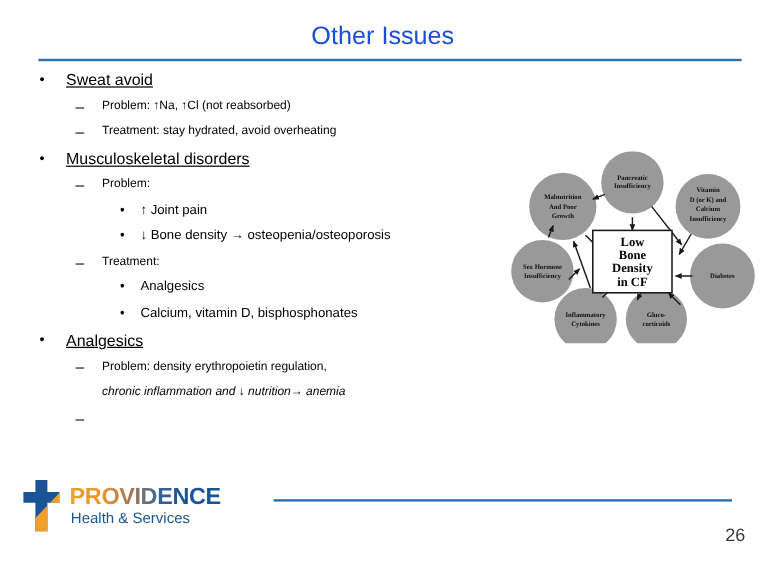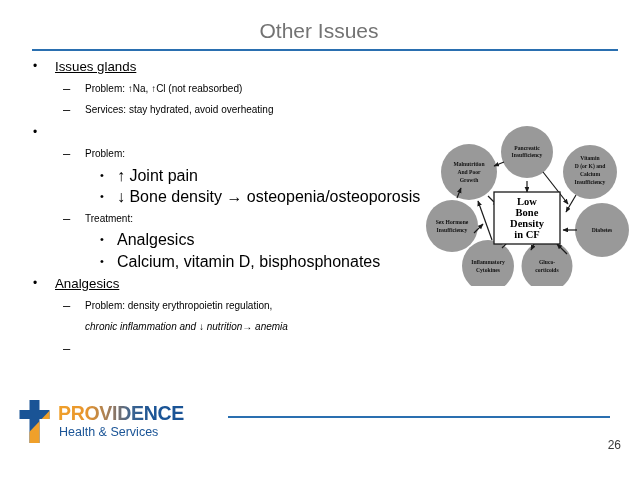--- a/index.html
+++ b/index.html
@@ -18,21 +18,21 @@
 
   
   .slide-title {
     position: absolute;
     left: 0;
     top: 18px;
     width: 638px;
     text-align: center;
     font-size: 21px;
     line-height: 26px;
-    color: #737373;
+    color: #1d4ed8;
   }
   .title-rule {
     position: absolute;
     left: 32px;
     top: 49px;
     width: 586px;
     height: 2px;
     background: #2a6fb0;
   }
 
@@ -63,21 +63,21 @@
   .lvl1 .b-text { text-decoration: underline; font-size: 13.3px; }
 
   
   .lvl2 { padding-left: 63px; }
   .lvl2 .b-mark { width: 22px; font-size: 13px; }
   .lvl2 .b-text { font-size: 10px; }
 
   
   .lvl3 { padding-left: 100px; }
   .lvl3 .b-mark { width: 17px; font-size: 11px; }
-  .lvl3 .b-text { font-size: 16px; }
+  .lvl3 .b-text { font-size: 11px; }
 
   .b-text .line2 { display: block; font-style: italic; }
 
   
   .diagram {
     position: absolute;
     left: 424px;
     top: 126px;
     width: 206px;
     height: 160px;
@@ -97,49 +97,50 @@
     left: 228px;
     top: 416px;
     width: 382px;
     height: 2px;
     background: #2a6fb0;
   }
   .page-number {
     position: absolute;
     right: 17px;
     top: 438px;
-    font-size: 12px;
+    font-size: 15px;
     color: #3a3a3a;
   }
 </style>
 </head>
 <body>
 
 <div class="slide-title">Other Issues</div>
 <div class="title-rule"></div>
 
 <div class="body-list">
 
   <div class="b-row lvl1">
     <span class="b-mark">•</span>
-    <span class="b-text">Issues glands</span>
+    <span class="b-text">Sweat avoid</span>
   </div>
 
   <div class="b-row lvl2">
     <span class="b-mark">–</span>
     <span class="b-text">Problem:  ↑Na, ↑Cl (not reabsorbed)</span>
   </div>
 
   <div class="b-row lvl2">
     <span class="b-mark">–</span>
-    <span class="b-text">Services:  stay hydrated, avoid overheating</span>
+    <span class="b-text">Treatment:  stay hydrated, avoid overheating</span>
   </div>
 
   <div class="b-row lvl1">
     <span class="b-mark">•</span>
+    <span class="b-text">Musculoskeletal disorders</span>
   </div>
 
   <div class="b-row lvl2">
     <span class="b-mark">–</span>
     <span class="b-text">Problem:</span>
   </div>
 
   <div class="b-row lvl3">
     <span class="b-mark">•</span>
     <span class="b-text">↑ Joint pain</span>

